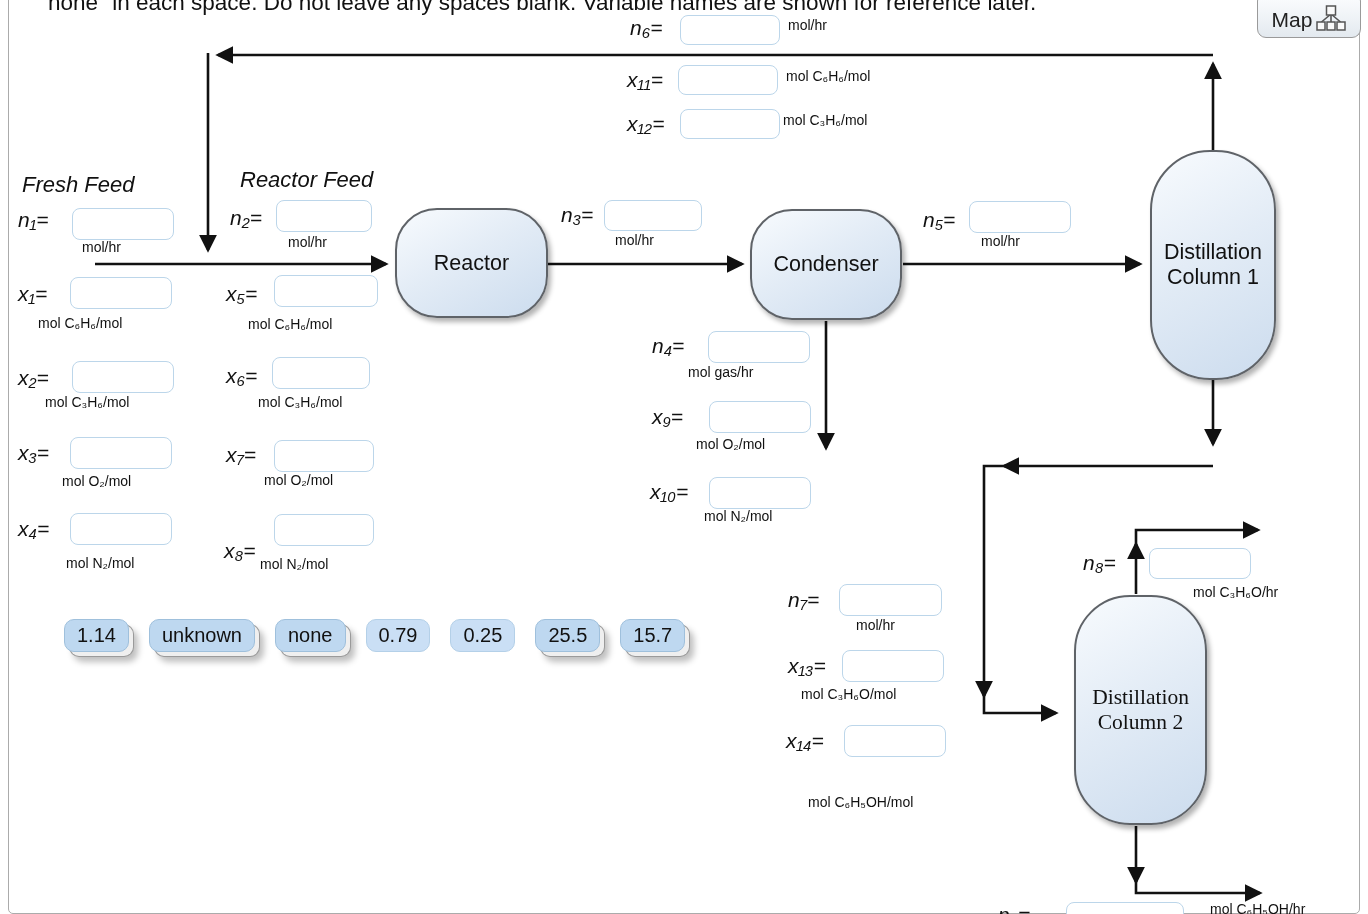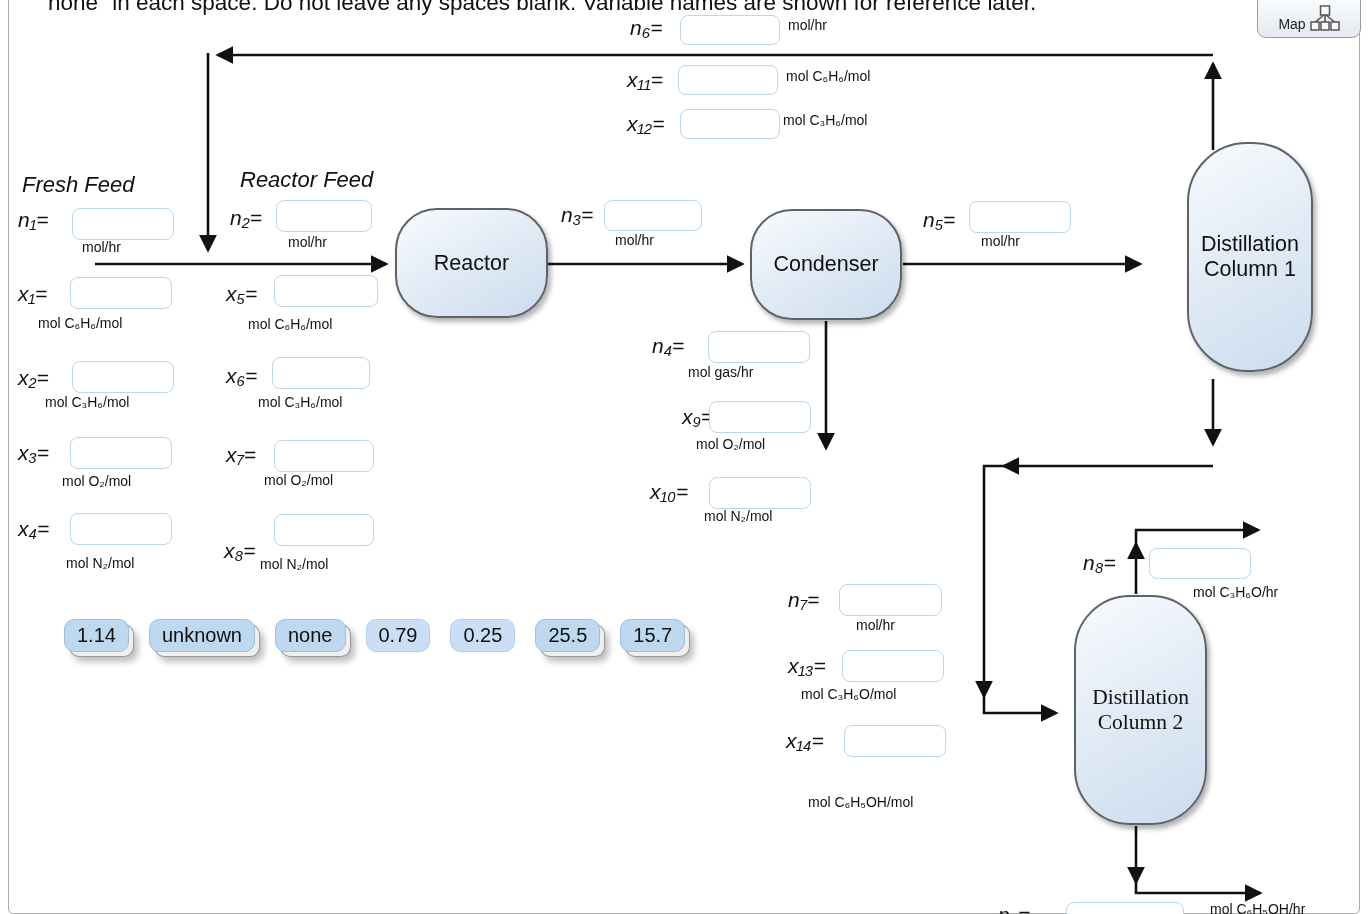--- a/index.html
+++ b/index.html
@@ -6,21 +6,21 @@
   #screen{position:relative;width:1368px;height:914px;overflow:hidden;background:#fff;
           font-family:"Liberation Sans","DejaVu Sans",sans-serif;color:#111;}
   .panel{position:absolute;left:8px;top:-24px;width:1350px;height:936px;
          border:1.5px solid #ababab;border-radius:5px;background:#fff;}
   .instr{position:absolute;left:48px;top:-10px;font-size:22.5px;white-space:nowrap;color:#111;}
   .map-btn{position:absolute;left:1257px;top:-8px;width:104px;height:46px;
            border:1.5px solid #9a9a9a;border-radius:9px;
            background:linear-gradient(180deg,#fdfeff 0%,#eef2f6 60%,#e3e9ef 100%);
            display:flex;align-items:flex-end;justify-content:center;gap:4px;
            padding-bottom:5px;box-sizing:border-box;cursor:pointer;}
-  .map-btn span{font-size:14px;color:#222;}
+  .map-btn span{font-size:21px;color:#222;}
   .lbl{position:absolute;font-size:21px;font-style:italic;white-space:nowrap;}
   .unit{position:absolute;font-size:14px;white-space:nowrap;}
   .title{position:absolute;font-size:22px;font-style:italic;white-space:nowrap;}
   .inp{position:absolute;border:1.5px solid #bcd6ea;border-radius:8px;background:#fff;
        box-sizing:border-box;font-size:18px;padding:2px 6px;outline:none;
        font-family:"Liberation Sans","DejaVu Sans",sans-serif;}
   .unitbox{position:absolute;border:2.5px solid #5f6368;box-sizing:border-box;
            background:linear-gradient(150deg,#f8fbfe 0%,#e3ecf6 45%,#ccdcee 100%);
            display:flex;align-items:center;justify-content:center;text-align:center;
            font-size:21.5px;color:#111;box-shadow:3px 4px 5px rgba(0,0,0,0.30);}
@@ -74,21 +74,21 @@
       <path d="M984,690 L984,713 L1056,713" marker-end="url(#arr)"></path>
       <path d="M1136,594 L1136,544" marker-end="url(#arr)"></path>
       <path d="M1136,548 L1136,530 L1258,530" marker-end="url(#arr)"></path>
       <path d="M1136,826 L1136,882" marker-end="url(#arr)"></path>
       <path d="M1136,876 L1136,893 L1260,893" marker-end="url(#arr)"></path>
     </g>
   </svg>
 
   <div class="unitbox" style="left:395px;top:208px;width:153px;height:110px;border-radius:42px;">Reactor</div>
   <div class="unitbox" style="left:750px;top:209px;width:152px;height:111px;border-radius:42px;">Condenser</div>
-  <div class="unitbox" style="left:1150px;top:142px;width:126px;height:230px;border-radius:60px;padding:0 6px;margin-left:37px;">Distillation Column 1</div>
+  <div class="unitbox" style="left:1150px;top:150px;width:126px;height:230px;border-radius:60px;padding:0 6px;">Distillation Column 1</div>
   <div class="unitbox" style="left:1074px;top:595px;width:133px;height:230px;border-radius:56px;padding:0 16px;font-family:Liberation Serif, serif;">Distillation Column 2</div>
 
   <div class="title" style="left:22px;top:172px;">Fresh Feed</div>
   <div class="title" style="left:240px;top:167px;">Reactor Feed</div>
 
   <span class="lbl" style="left:630px;top:16px;">n₆=</span>
   <input class="inp" style="left: 680px; top: 15px; width: 100px; height: 30px;" value="">
   <span class="unit" style="left:788px;top:17px;">mol/hr</span>
 
   <span class="lbl" style="left:627px;top:68px;">x₁₁=</span>
@@ -140,21 +140,21 @@
   <span class="unit" style="left:260px;top:556px;">mol N₂/mol</span>
 
   <span class="lbl" style="left:561px;top:203px;">n₃=</span>
   <input class="inp" style="left: 604px; top: 200px; width: 98px; height: 31px;" value="">
   <span class="unit" style="left:615px;top:232px;">mol/hr</span>
 
   <span class="lbl" style="left:652px;top:334px;">n₄=</span>
   <input class="inp" style="left: 708px; top: 331px; width: 102px; height: 32px;" value="">
   <span class="unit" style="left:688px;top:364px;">mol gas/hr</span>
 
-  <span class="lbl" style="left:682px;top:405px;font-style:italic;">x₉=</span>
+  <span class="lbl" style="left:652px;top:405px;font-style:italic;">x₉=</span>
   <input class="inp" style="left: 709px; top: 401px; width: 102px; height: 32px;" value="">
   <span class="unit" style="left:696px;top:436px;">mol O₂/mol</span>
 
   <span class="lbl" style="left:650px;top:480px;">x₁₀=</span>
   <input class="inp" style="left: 709px; top: 477px; width: 102px; height: 32px;" value="">
   <span class="unit" style="left:704px;top:508px;">mol N₂/mol</span>
 
   <span class="lbl" style="left:923px;top:208px;">n₅=</span>
   <input class="inp" style="left: 969px; top: 201px; width: 102px; height: 32px;" value="">
   <span class="unit" style="left:981px;top:233px;">mol/hr</span>

